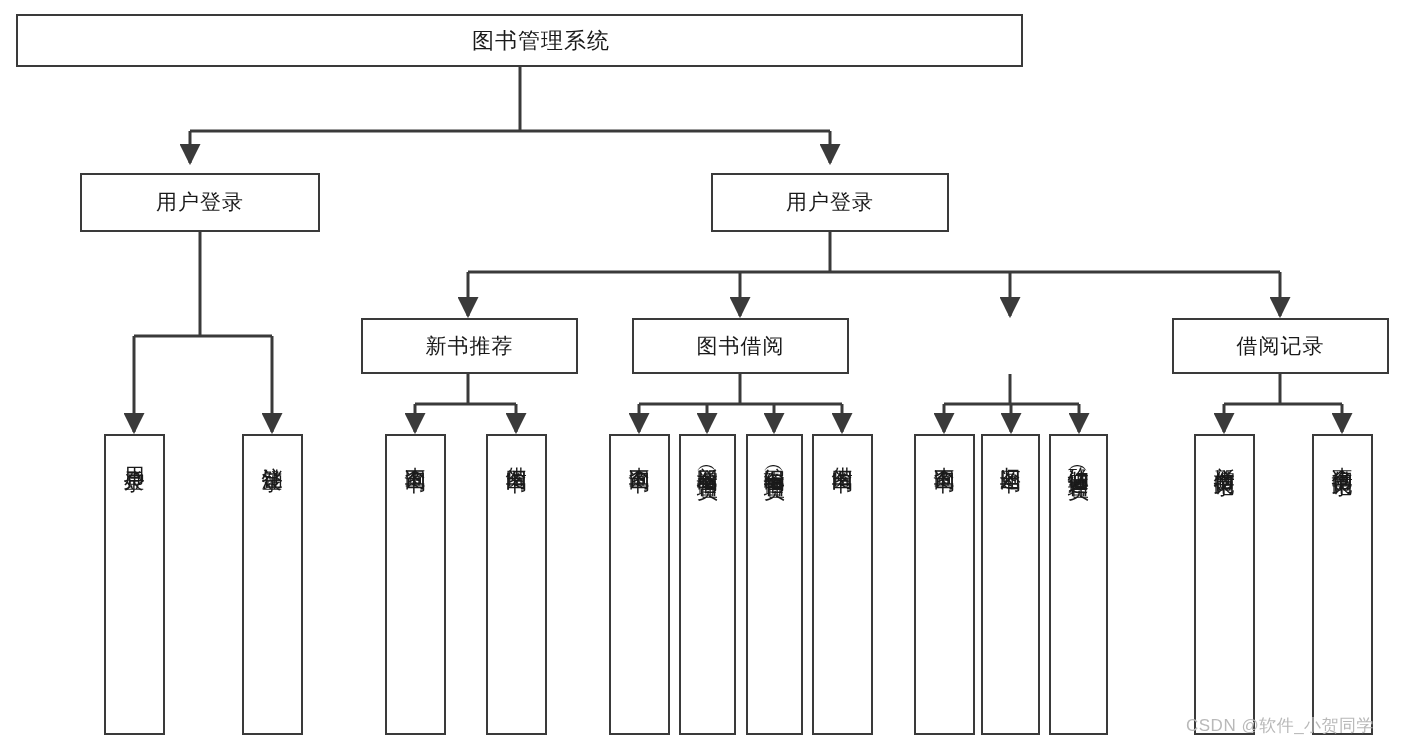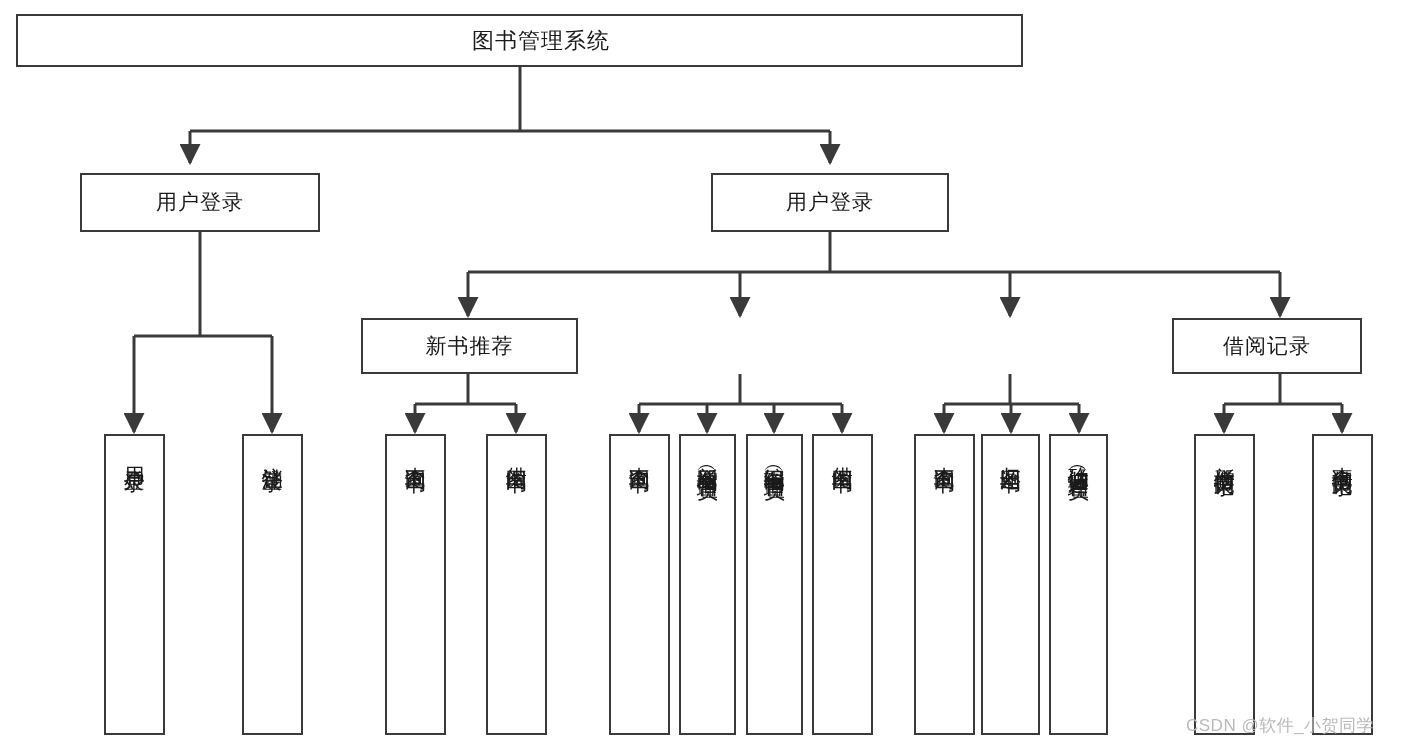--- a/index.html
+++ b/index.html
@@ -128,21 +128,24 @@
   <div class="node horiz" style="left:80px; top:173px; width:240px; height:59px;">
     <span class="label">用户登录</span>
   </div>
   <div class="node horiz" style="left:711px; top:173px; width:238px; height:59px;">
     <span class="label">用户登录</span>
   </div>
 
   <div class="node horiz" style="left:361px; top:318px; width:217px; height:56px;">
     <span class="label">新书推荐</span>
   </div>
-  <div class="node horiz" style="left:1172px; top:318px; width:190px; height:56px;">
+  <div class="node horiz" style="left:632px; top:318px; width:217px; height:56px;">
+    <span class="label">图书借阅</span>
+  </div>
+  <div class="node horiz" style="left:1172px; top:318px; width:217px; height:56px;">
     <span class="label">借阅记录</span>
   </div>
 
   <div class="node vert" style="left:104px; top:434px; width:61px; height:301px;">
     <span class="label">用户登录</span>
   </div>
   <div class="node vert" style="left:242px; top:434px; width:61px; height:301px;">
     <span class="label">注销登录</span>
   </div>
 

